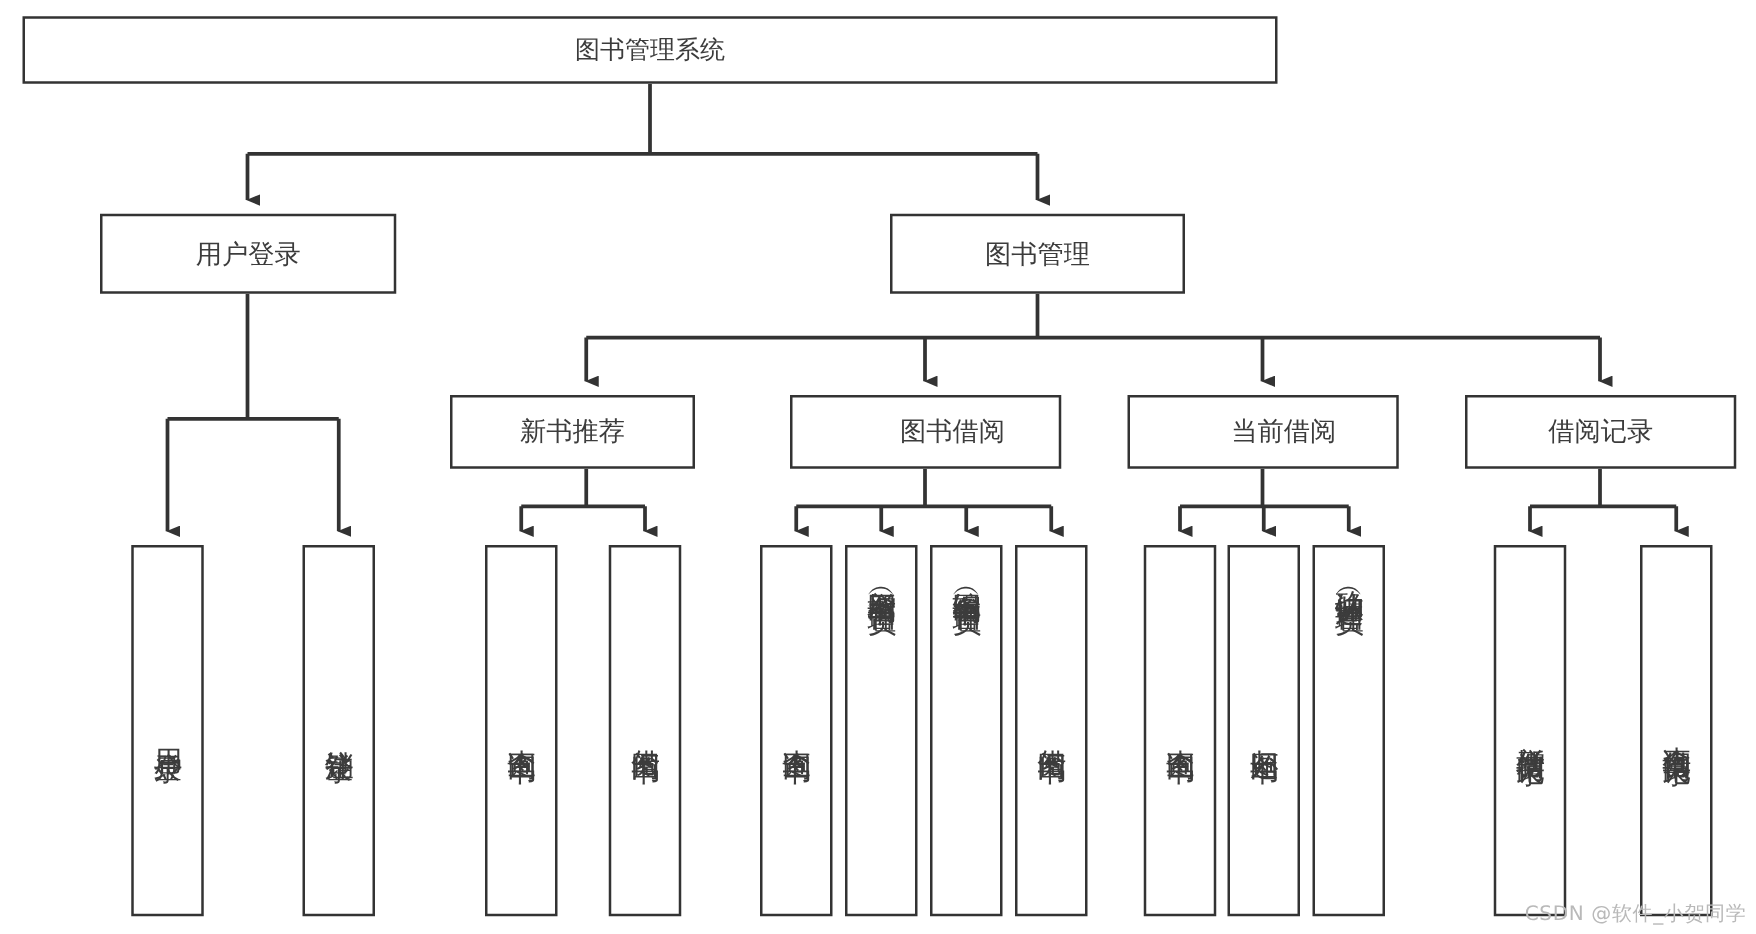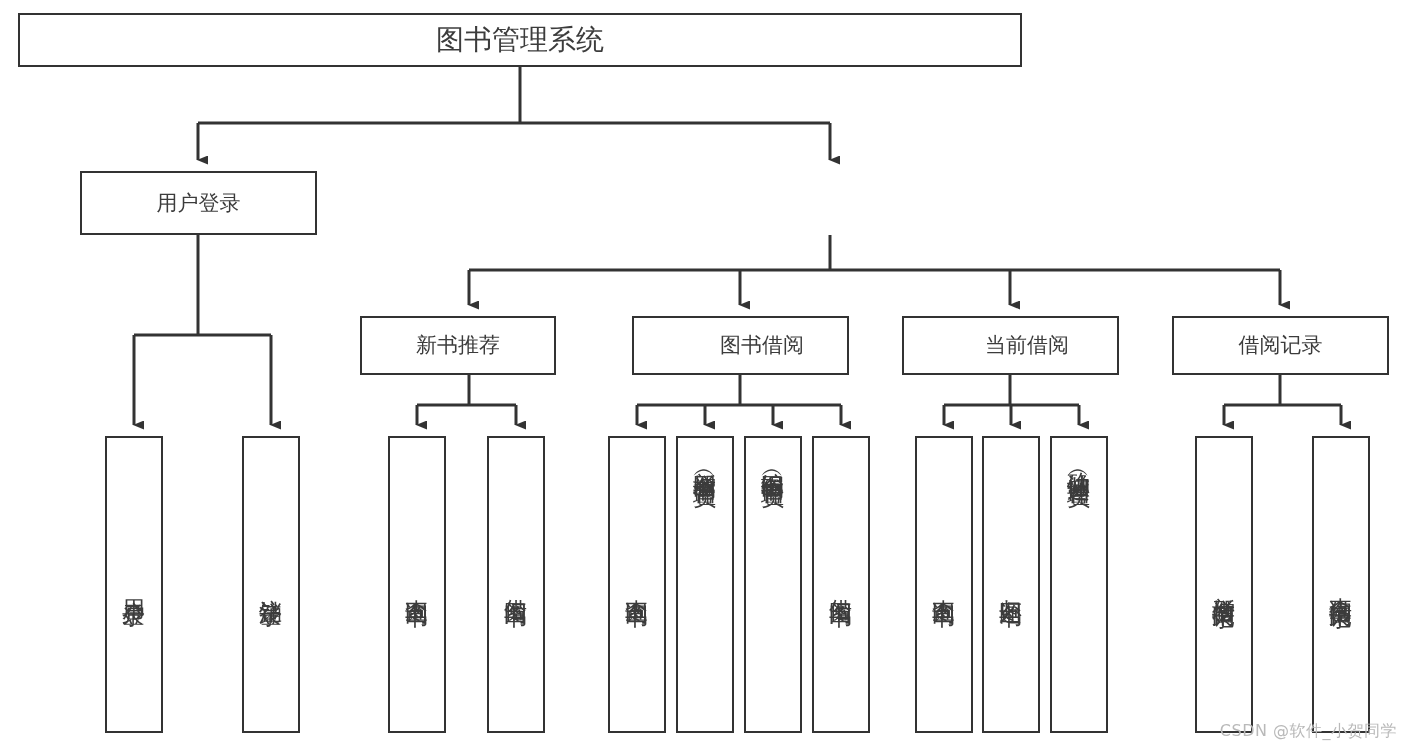--- a/index.html
+++ b/index.html
@@ -42,21 +42,21 @@
     display: block;
     text-align: center;
     line-height: 1.18;
     white-space: nowrap;
   }
   
   .node.horiz .label {
     font-size: 21px;
   }
   .node.root .label {
-    font-size: 28px;
+    font-size: 20px;
   }
   
   .node.vert {
     align-items: flex-start;
     padding-top: 16px;
   }
   .node.vert .label {
     writing-mode: vertical-rl;
     text-orientation: upright;
     font-size: 23px;
@@ -140,20 +140,23 @@
   </svg>
 
   <div class="node horiz root" style="left:18px; top:13px; width:1004px; height:54px;">
     <span class="label">图书管理系统</span>
   </div>
 
   <div class="node horiz" style="left:80px; top:171px; width:237px; height:64px;">
     <span class="label">用户登录</span>
   </div>
 
+  <div class="node horiz" style="left:712px; top:171px; width:236px; height:64px;">
+    <span class="label">图书管理</span>
+  </div>
 
   <div class="node horiz" style="left:360px; top:316px; width:196px; height:59px;">
     <span class="label">新书推荐</span>
   </div>
 
   <div class="node horiz" style="left:632px; top:316px; width:217px; height:59px;padding-left:43px;">
     <span class="label">图书借阅</span>
   </div>
 
   <div class="node horiz" style="left:902px; top:316px; width:217px; height:59px;padding-left:33px;">

